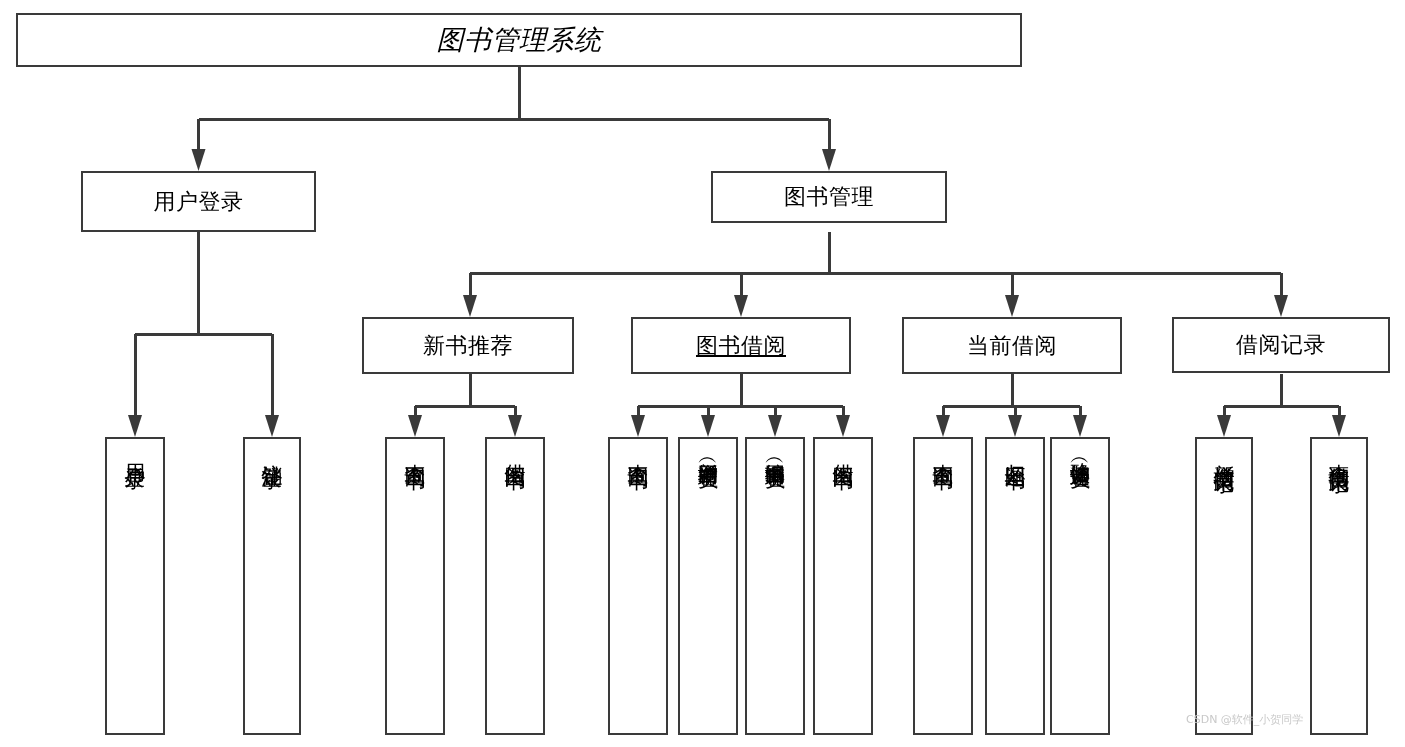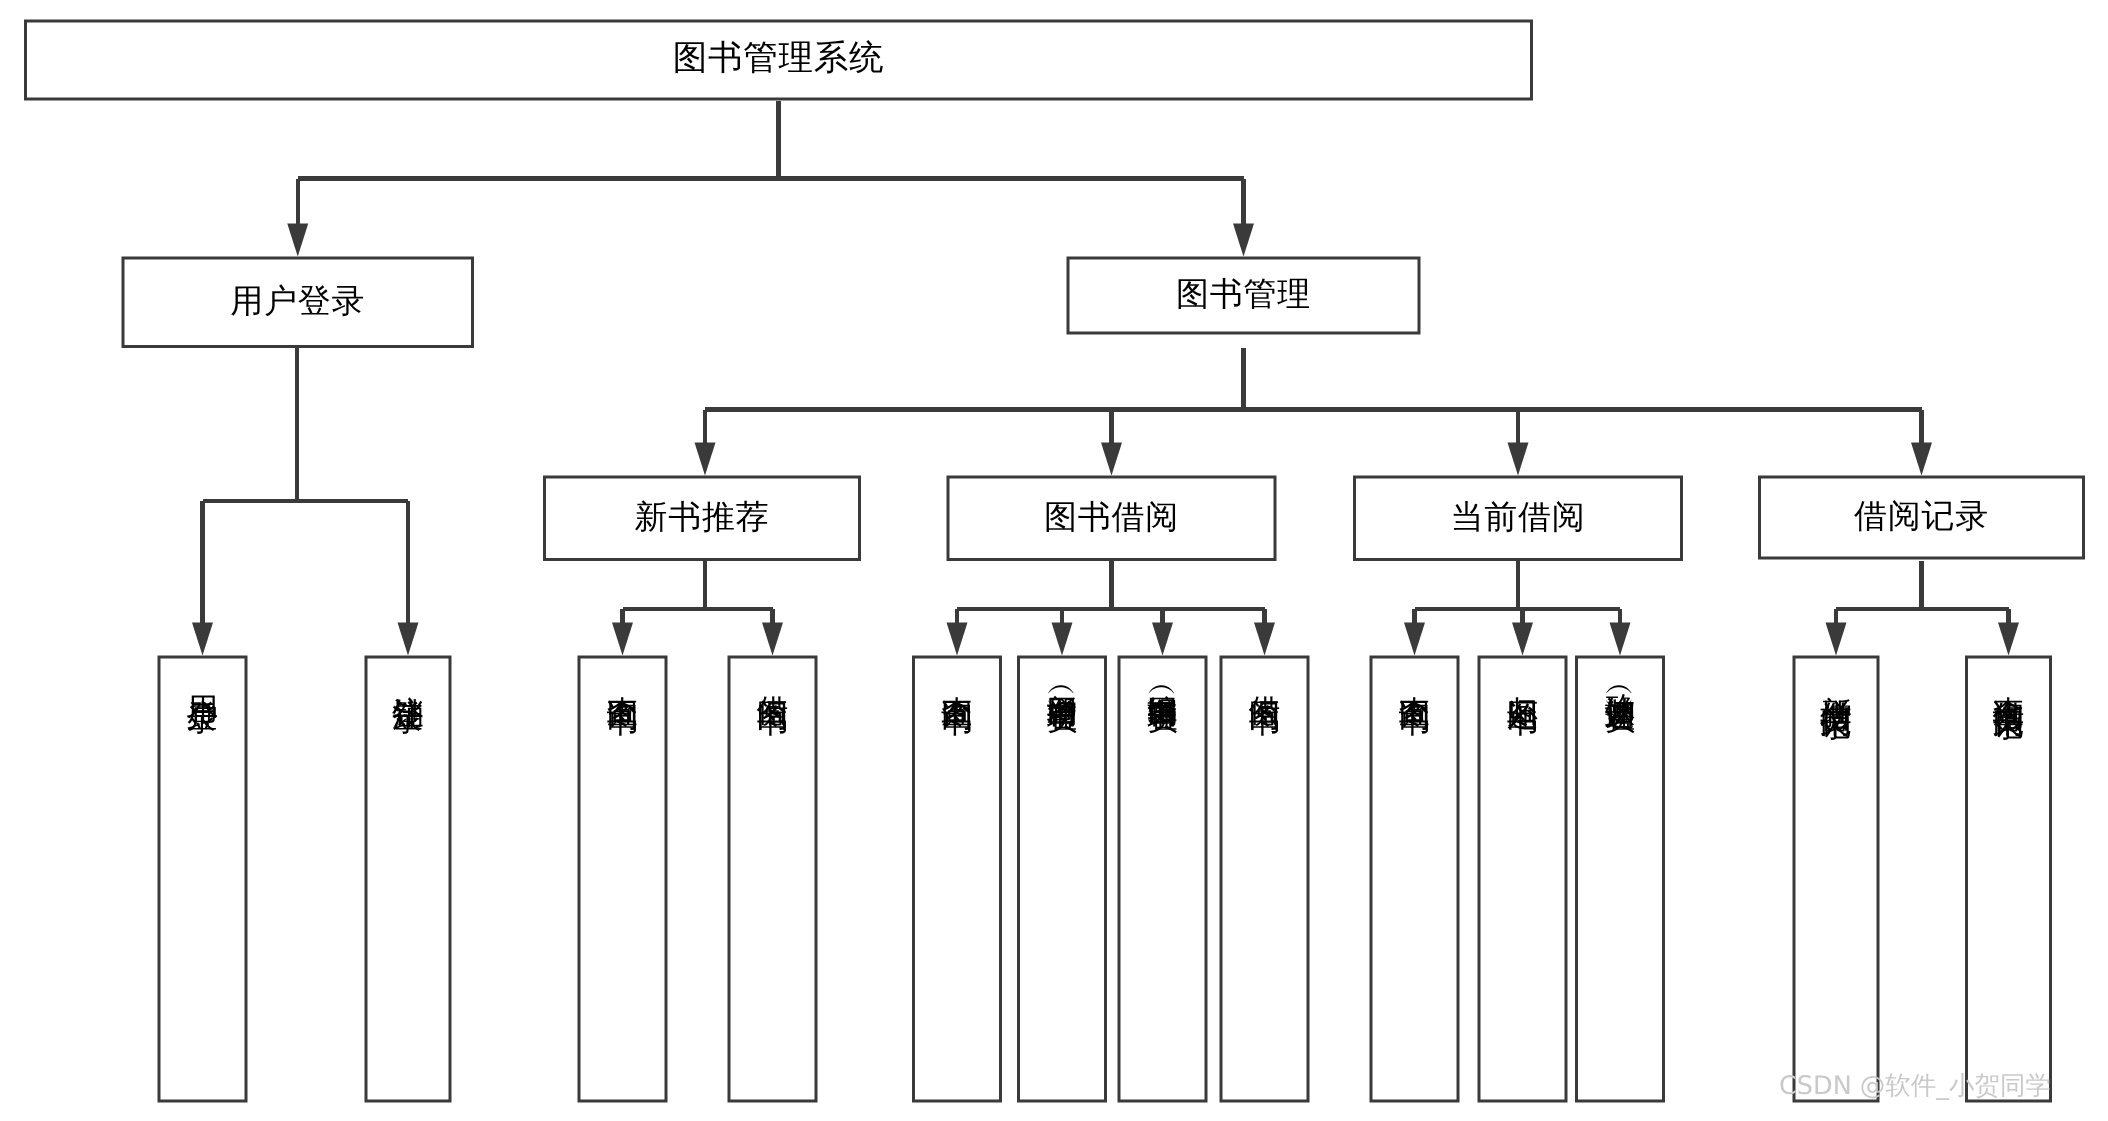--- a/index.html
+++ b/index.html
@@ -42,21 +42,22 @@
     text-align: center;
     line-height: 1.18;
     letter-spacing: 0.5px;
   }
   
   .node.h .lbl {
     font-size: 22px;
     white-space: nowrap;
   }
   .node.root .lbl {
-    font-size: 23px;
+    font-size: 27px;
+    font-style: italic;
   }
   
   .node.v {
     align-items: flex-start;
     justify-content: center;
     padding-top: 8px;
   }
   .node.v .lbl {
     writing-mode: vertical-rl;
     text-orientation: upright;
@@ -66,21 +67,21 @@
     white-space: nowrap;
   }
   .node.v.tall .lbl {
     font-size: 20px;
     letter-spacing: 1px;
   }
   #watermark {
     position: absolute;
     left: 1186px;
     top: 712px;
-    font-size: 17px;
+    font-size: 11px;
     color: #c9c9c9;
     white-space: nowrap;
     z-index: 5;
     font-family: "DejaVu Sans", "Liberation Sans", sans-serif;
     text-align: center;
   }
 </style>
 </head>
 <body>
 
@@ -145,21 +146,21 @@
       </div>
       <div class="node h" style="left: 81px; top: 171px; width: 235px; height: 61px; border-color: rgb(58, 58, 58);">
         <span class="lbl">用户登录</span>
       </div>
       <div class="node h" style="left: 711px; top: 171px; width: 236px; height: 52px; border-color: rgb(58, 58, 58);">
         <span class="lbl">图书管理</span>
       </div>
       <div class="node h" style="left: 362px; top: 317px; width: 212px; height: 57px; border-color: rgb(58, 58, 58);">
         <span class="lbl">新书推荐</span>
       </div>
-      <div class="node h" style="left: 631px; top: 317px; width: 220px; height: 57px; border-color: rgb(58, 58, 58);">
+      <div class="node h" style="left: 631px; top: 317px; width: 220px; height: 57px; border-color: rgb(58, 58, 58); text-decoration: underline;">
         <span class="lbl">图书借阅</span>
       </div>
       <div class="node h" style="left: 902px; top: 317px; width: 220px; height: 57px; border-color: rgb(58, 58, 58);">
         <span class="lbl">当前借阅</span>
       </div>
       <div class="node h" style="left: 1172px; top: 317px; width: 218px; height: 56px; border-color: rgb(58, 58, 58);">
         <span class="lbl">借阅记录</span>
       </div>
       <div class="node v" style="left: 105px; top: 437px; width: 60px; height: 298px; border-color: rgb(58, 58, 58);">
         <span class="lbl">用户登录</span>

